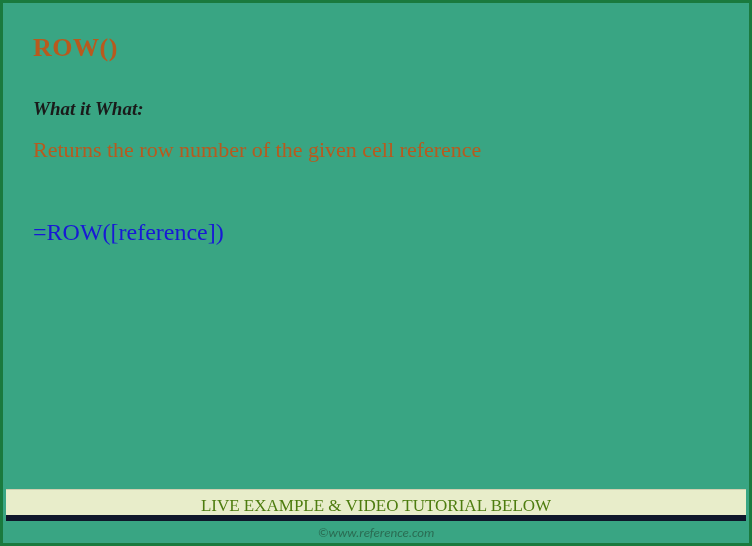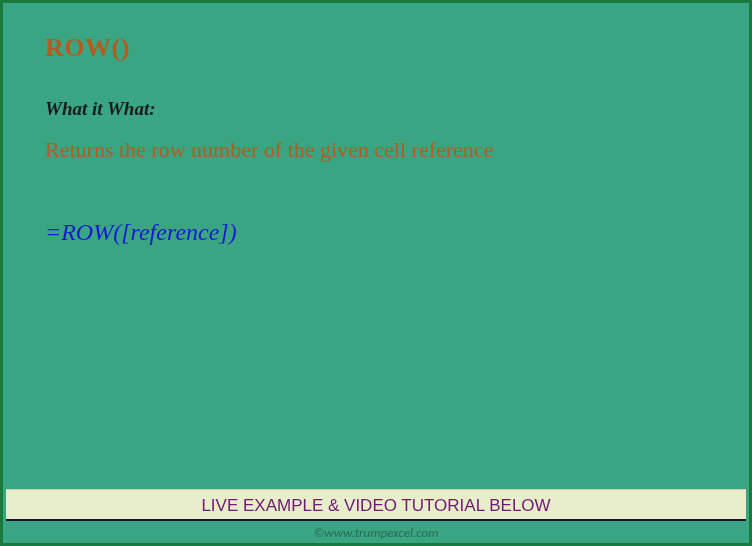--- a/index.html
+++ b/index.html
@@ -9,21 +9,21 @@
     }
     body {
       width: 752px;
       height: 546px;
       background: #39a583;
       border: 3px solid #1a7a3e;
       font-family: Georgia, 'Times New Roman', serif;
       position: relative;
     }
     .content {
-      padding: 30px 30px 0 42px;
+      padding: 30px 30px 0 30px;
     }
     .title {
       font-size: 26px;
       font-weight: bold;
       color: #b85a1e;
       margin-bottom: 35px;
       letter-spacing: 0.5px;
     }
     .section-label {
       font-size: 19px;
@@ -35,37 +35,36 @@
     .description {
       font-size: 22px;
       color: #b85a1e;
       margin-bottom: 54px;
       line-height: 1.3;
     }
     .syntax {
       font-size: 24px;
       color: #1818d6;
       font-family: Georgia, 'Times New Roman', serif;
-      font-style: italic;
     }
     .footer-bar {
       position: absolute;
       bottom: 22px;
       left: 3px;
       right: 3px;
       height: 32px;
       background: #e8edca;
       text-align: center;
       line-height: 32px;
       font-size: 17px;
-      font-family: Liberation Sans, sans-serif;
-      color: #701a75;
+      font-family: Liberation Serif, serif;
+      color: #4d7c0f;
       font-weight: 500;
       border-top: 1px solid #d0d0b0;
-      border-bottom: 2px solid #0f172a;
+      border-bottom: 6px solid #0f172a;
     }
     .watermark {
       position: absolute;
       bottom: 3px;
       left: 0;
       right: 0;
       text-align: center;
       font-size: 13px;
       font-style: italic;
       color: #2a6b52;
@@ -76,13 +75,13 @@
 <body>
 
 <div class="content">
   <div class="title">ROW()</div>
   <div class="section-label">What it What:</div>
   <div class="description">Returns the row number of the given cell reference</div>
   <div class="syntax">=ROW([reference])</div>
 </div>
 
 <div class="footer-bar">LIVE EXAMPLE &amp; VIDEO TUTORIAL BELOW</div>
-<div class="watermark">©www.trumpexcel.com</div>
+<div class="watermark">©www.reference.com</div>
 
 </body></html>

